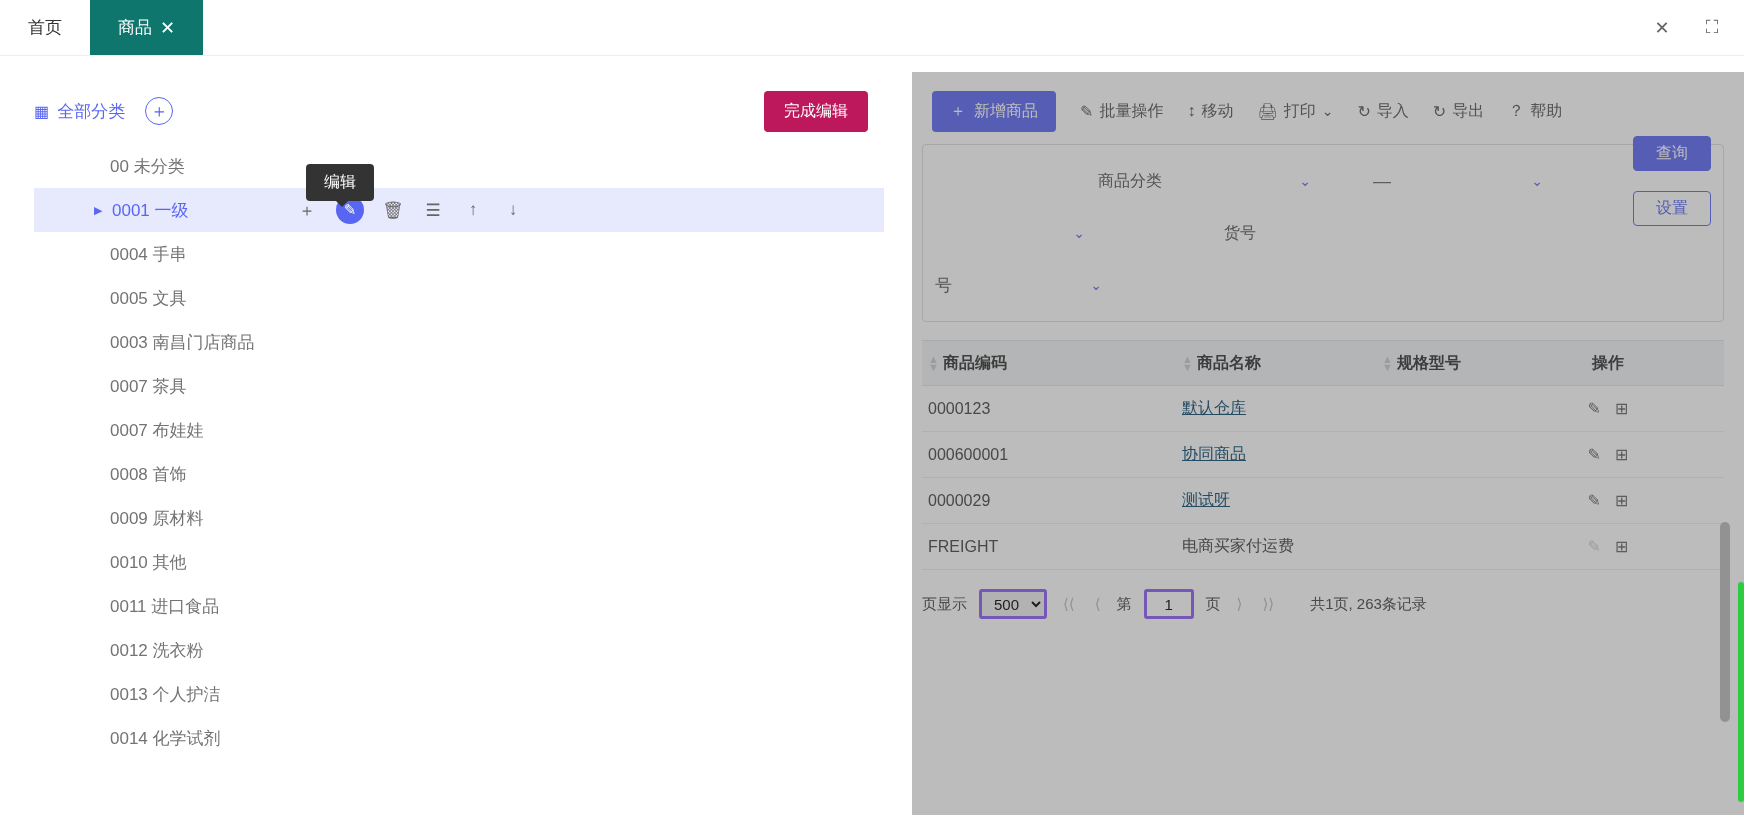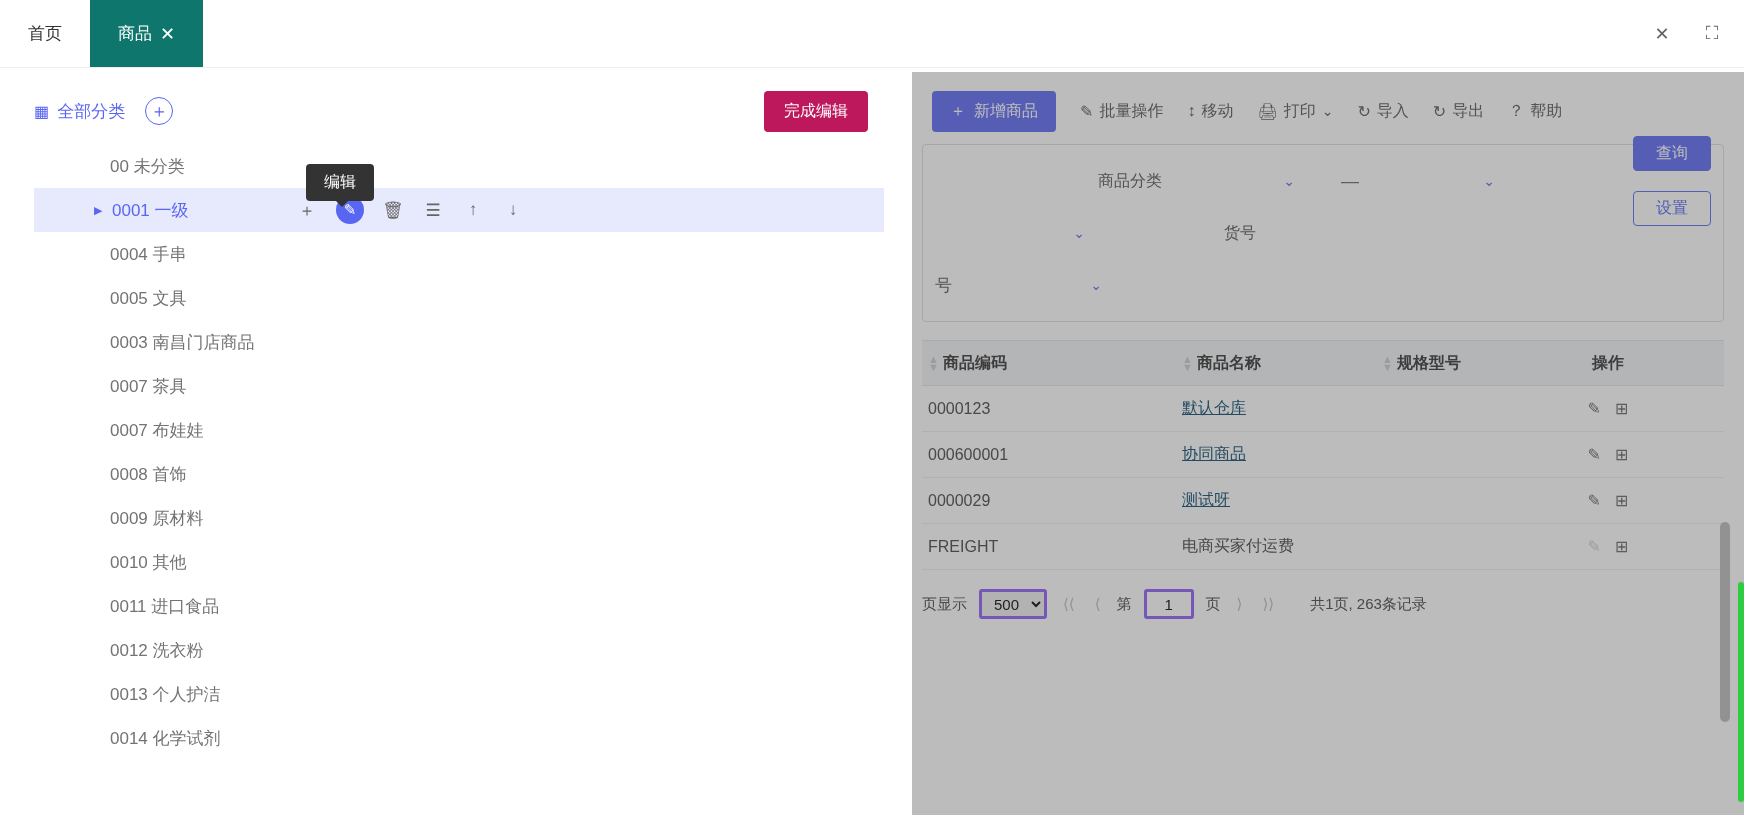--- a/index.html
+++ b/index.html
@@ -6,21 +6,21 @@
 body {
   font-family: -apple-system, "PingFang SC", "Microsoft YaHei", sans-serif;
   font-size: 14px;
   background: #fff;
   width: 1744px;
   height: 815px;
   overflow: hidden;
   position: relative;
 }
 .top-tabs {
-  height: 68px;
+  height: 56px;
   display: flex;
   align-items: center;
   justify-content: space-between;
   border-bottom: 1px solid #eee;
 }
 .tabs-left { display: flex; align-items: stretch; height: 100%; }
 .tab {
   height: 100%;
   padding: 0 28px;
   display: flex;
@@ -241,21 +241,21 @@
         <span>导出</span>
       </span>
       <span class="toolbar-item">
         <span>？</span>
         <span>帮助</span>
       </span>
     </div>
 
     <div class="filter-box">
       <div class="filter-row" style="justify-content: space-between;">
-        <div style="display:flex;align-items:center;gap:40px;margin-left:160px;">
+        <div style="display:flex;align-items:center;gap:56px;margin-left:160px;">
           <span class="filter-label">商品分类</span>
           <span class="filter-select">
               <span class="chev" style="color:#5966f2;">⌄</span>
             </span>
           <span class="dash">—</span>
           <span class="filter-select">
               <span class="chev" style="color:#5966f2;">⌄</span>
             </span>
         </div>
         <div style="display:flex;flex-direction:column;gap:20px;">

